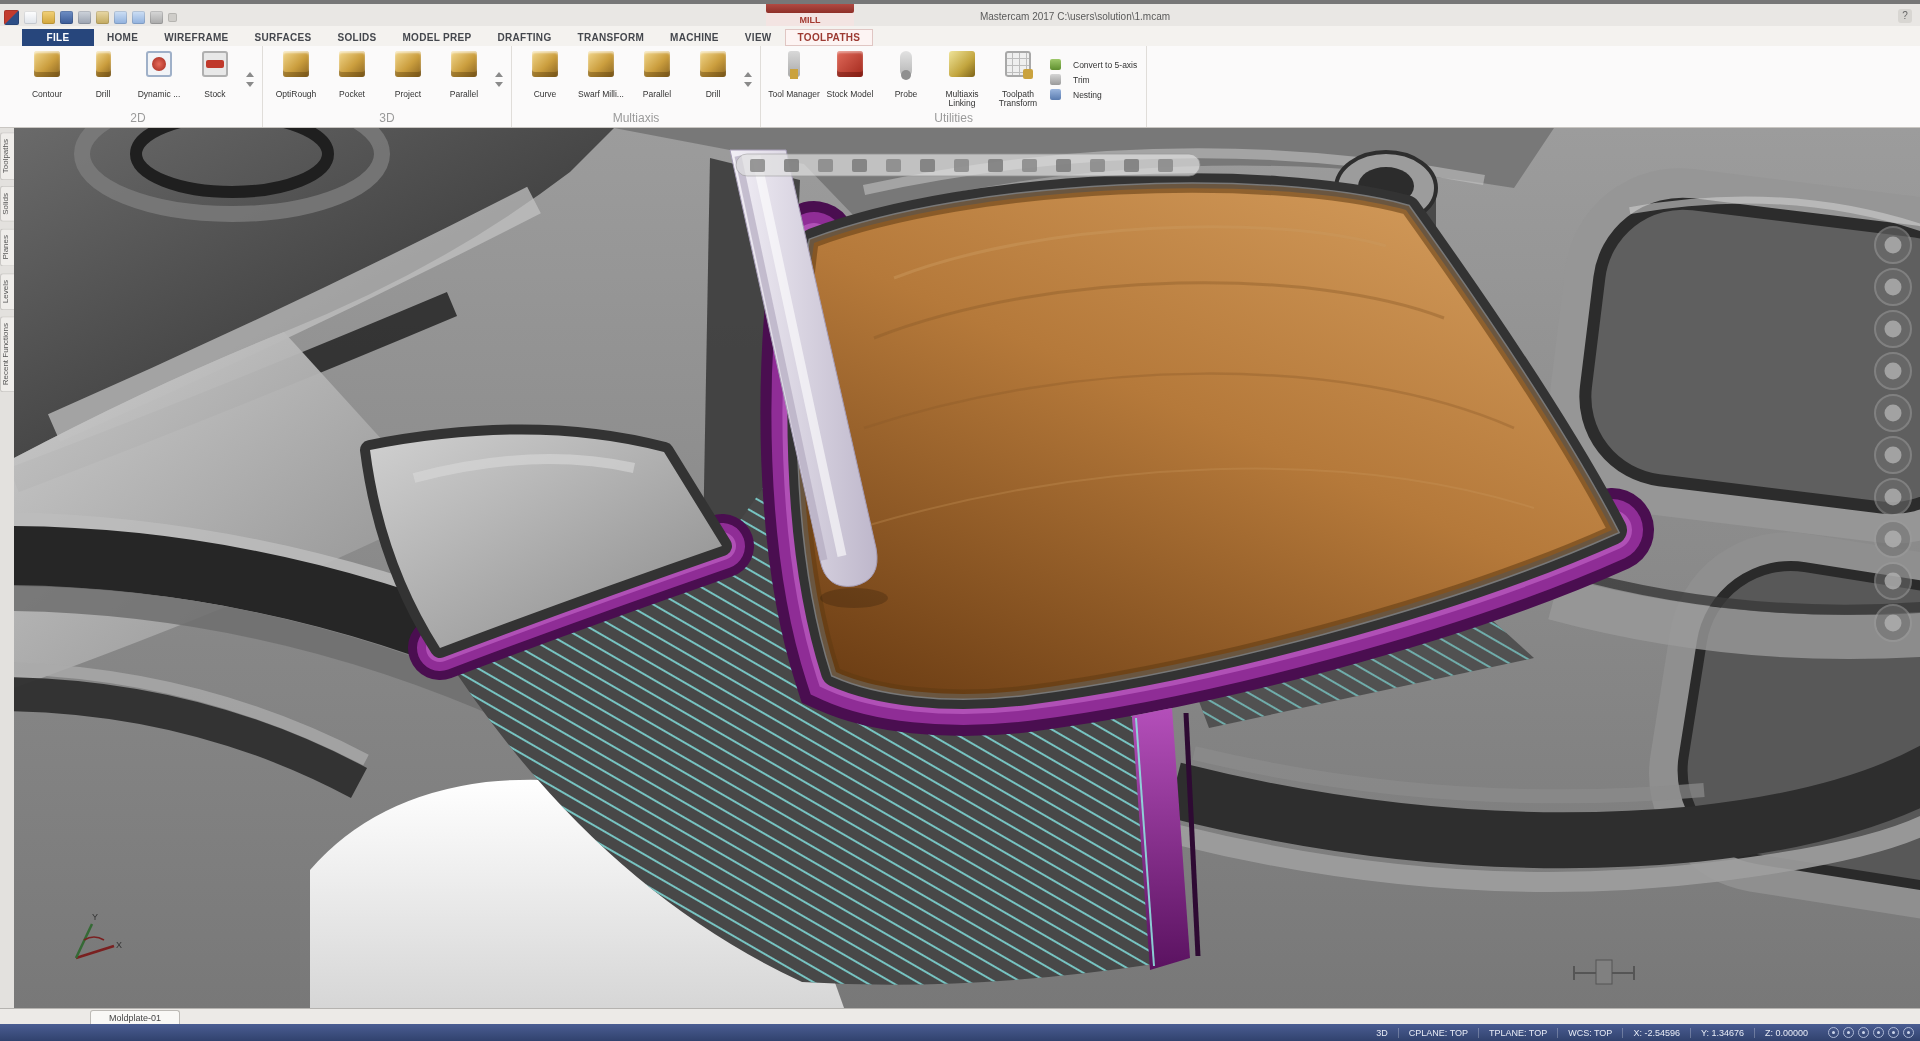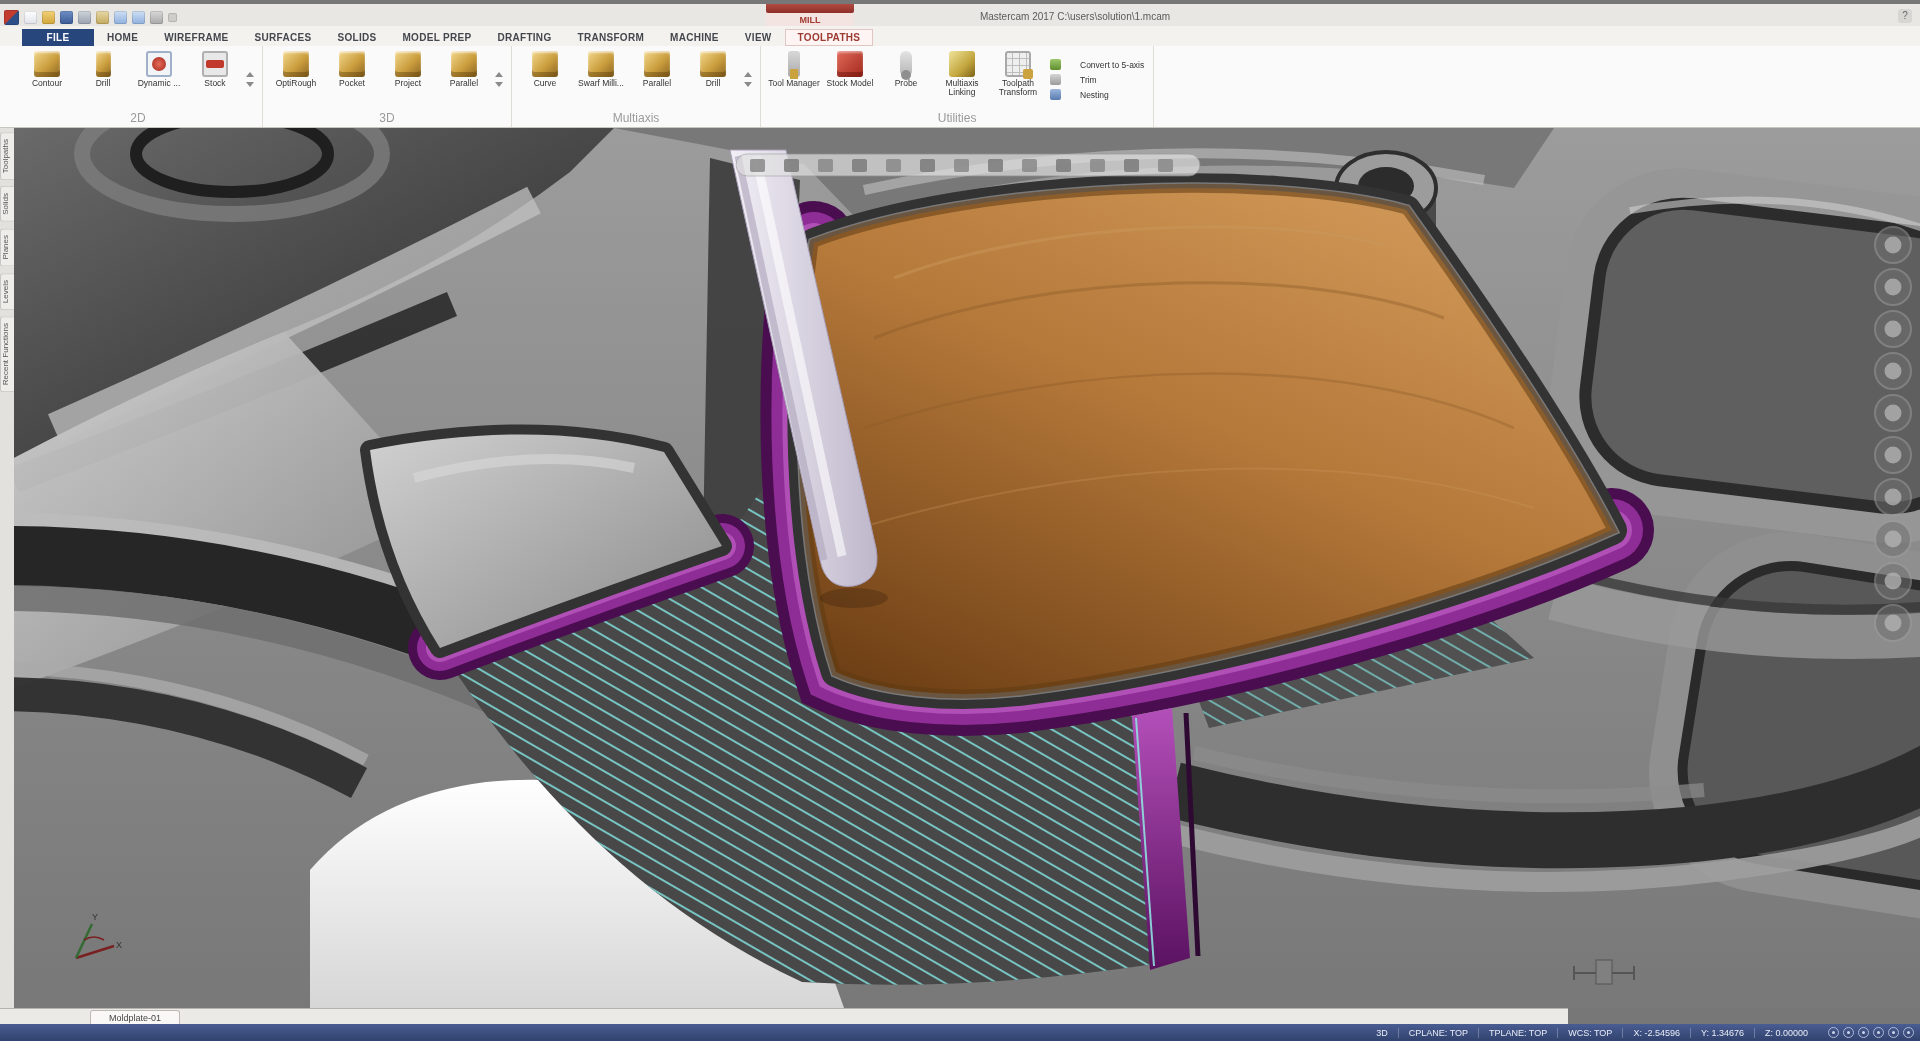--- a/index.html
+++ b/index.html
@@ -30,21 +30,21 @@
   .tab{font-size:10px;font-weight:bold;color:#44474d;padding:3px 13px;letter-spacing:.3px;white-space:nowrap;}
   .tab.file{background:#27467c;color:#fff;width:46px;text-align:center;}
   .tab.active-ctx{background:#fdf4f3;color:#9c3a32;box-shadow:inset 0 0 0 1px #e0c6c3;}
   
   .ribbon{position:absolute;left:0;top:46px;width:1920px;height:82px;background:#fbfafa;border-bottom:1px solid #c9c6c2;
           display:flex;align-items:stretch;padding-left:14px;box-sizing:border-box;}
   .grp{display:flex;flex-direction:column;border-right:1px solid #e0ddd9;padding:3px 5px 0 5px;}
   .grp-btns{display:flex;flex:1;}
   .grp-name{text-align:center;font-size:12px;color:#9a9a9a;padding:1px 0 2px 0;}
   .rbtn{width:56px;display:flex;flex-direction:column;align-items:center;justify-content:flex-start;padding-top:2px;}
-  .rbtn .lbl{font-size:8.5px;color:#333;text-align:center;line-height:1.08;margin-top:2px;}
+  .rbtn .lbl{font-size:8.5px;color:#333;text-align:center;line-height:1.08;margin-top:13px;}
   .ric{width:26px;height:26px;border-radius:3px;position:relative;}
   .ric.gold{background:linear-gradient(135deg,#f2d78c,#cb9e3e 55%,#8a6420);box-shadow:inset 0 -5px 0 rgba(90,60,10,.4),inset 0 2px 2px rgba(255,255,255,.6);}
   .ric.tall{width:15px;}
   .ric.dyn{background:#f2f4f7;box-shadow:inset 0 0 0 2px #9fb0c8;}
   .ric.dyn::after{content:"";position:absolute;left:6px;top:6px;width:14px;height:14px;border-radius:50%;background:radial-gradient(#e66a5a,#a2281c);}
   .ric.face{background:#e8e8e8;box-shadow:inset 0 0 0 2px #b0b0b0;}
   .ric.face::after{content:"";position:absolute;left:4px;top:9px;width:18px;height:8px;background:#c0392b;border-radius:2px;}
   .ric.redcube{background:linear-gradient(135deg,#e06a5a,#a2281c);box-shadow:inset 0 -5px 0 rgba(90,10,5,.4),inset 0 2px 2px rgba(255,255,255,.4);}
   .ric.toolmgr{background:linear-gradient(#d8d8d8,#a9a9a9);width:12px;}
   .ric.toolmgr::after{content:"";position:absolute;left:2px;bottom:-2px;width:8px;height:10px;background:#caa23e;}
@@ -53,34 +53,34 @@
   .ric.brush{background:linear-gradient(135deg,#efe49a,#c2a53e 60%,#7c6218);}
   .ric.grid{background:
       linear-gradient(#bdbdbd 1px,transparent 1px) 0 0/7px 7px,
       linear-gradient(90deg,#bdbdbd 1px,transparent 1px) 0 0/7px 7px,#efefef;
       box-shadow:inset 0 0 0 2px #a8a8a8;}
   .ric.grid::after{content:"";position:absolute;right:-2px;bottom:-2px;width:10px;height:10px;background:#caa23e;border-radius:2px;}
   .gallery-arrows{width:14px;display:flex;flex-direction:column;align-items:center;justify-content:center;gap:5px;}
   .arr-up{width:0;height:0;border-left:4px solid transparent;border-right:4px solid transparent;border-bottom:5px solid #8a8a8a;}
   .arr-dn{width:0;height:0;border-left:4px solid transparent;border-right:4px solid transparent;border-top:5px solid #8a8a8a;}
   .util-small{display:flex;flex-direction:column;justify-content:center;gap:4px;padding:0 4px;}
-  .sbtn{display:flex;align-items:center;gap:19px;font-size:8.5px;color:#333;white-space:nowrap;}
+  .sbtn{display:flex;align-items:center;gap:12px;font-size:8.5px;color:#333;white-space:nowrap;}
   .sic{width:11px;height:11px;border-radius:2px;display:inline-block;}
   .sic.green{background:linear-gradient(#9ec86a,#5f8f2f);}
   .sic.gray{background:linear-gradient(#d5d5d5,#9a9a9a);}
   .sic.blue{background:linear-gradient(#9ab5dd,#5a7cb0);}
   
   .vstrip{position:absolute;left:0;top:128px;width:14px;height:880px;background:#e3e1de;display:flex;flex-direction:column;gap:6px;padding-top:4px;box-sizing:border-box;}
   .vtab{writing-mode:vertical-rl;transform:rotate(180deg);font-size:8px;color:#555;background:#efedea;
         border:1px solid #c9c7c4;border-left:none;border-radius:0 3px 3px 0;padding:6px 0;text-align:center;}
   
   .viewport{position:absolute;left:14px;top:128px;width:1906px;height:880px;background:#8a8a8a;}
   .viewport svg{display:block;width:100%;height:100%;}
   
-  .sheetrow{position:absolute;left:0;top:1008px;width:1568px;height:16px;background:#eceae7;border-top:1px solid #b5b3b0;}
+  .sheetrow{position:absolute;left:0;top:1008px;width:1920px;height:16px;background:#eceae7;border-top:1px solid #b5b3b0;}
   .sheettab{position:absolute;left:90px;top:1px;height:14px;line-height:14px;padding:0 18px;font-size:9px;color:#444;
             background:#f9f8f6;border:1px solid #bdbab6;border-bottom:none;border-radius:3px 3px 0 0;}
   
   .statusbar{position:absolute;left:0;top:1024px;width:1920px;height:17px;background:linear-gradient(#4a5d92,#31426e);
              display:flex;align-items:center;justify-content:flex-end;color:#e8ecf6;font-size:9px;padding-right:6px;box-sizing:border-box;}
   .stitem{padding:0 10px;border-left:1px solid rgba(255,255,255,.25);white-space:nowrap;}
   .stitem:first-child{border-left:none;}
   .sticons{display:flex;gap:4px;margin-left:10px;}
   .stic{width:11px;height:11px;border-radius:50%;border:1px solid #aeb9d6;box-sizing:border-box;position:relative;}
   .stic::after{content:"";position:absolute;left:3px;top:3px;width:3px;height:3px;border-radius:50%;background:#cdd6ea;}

